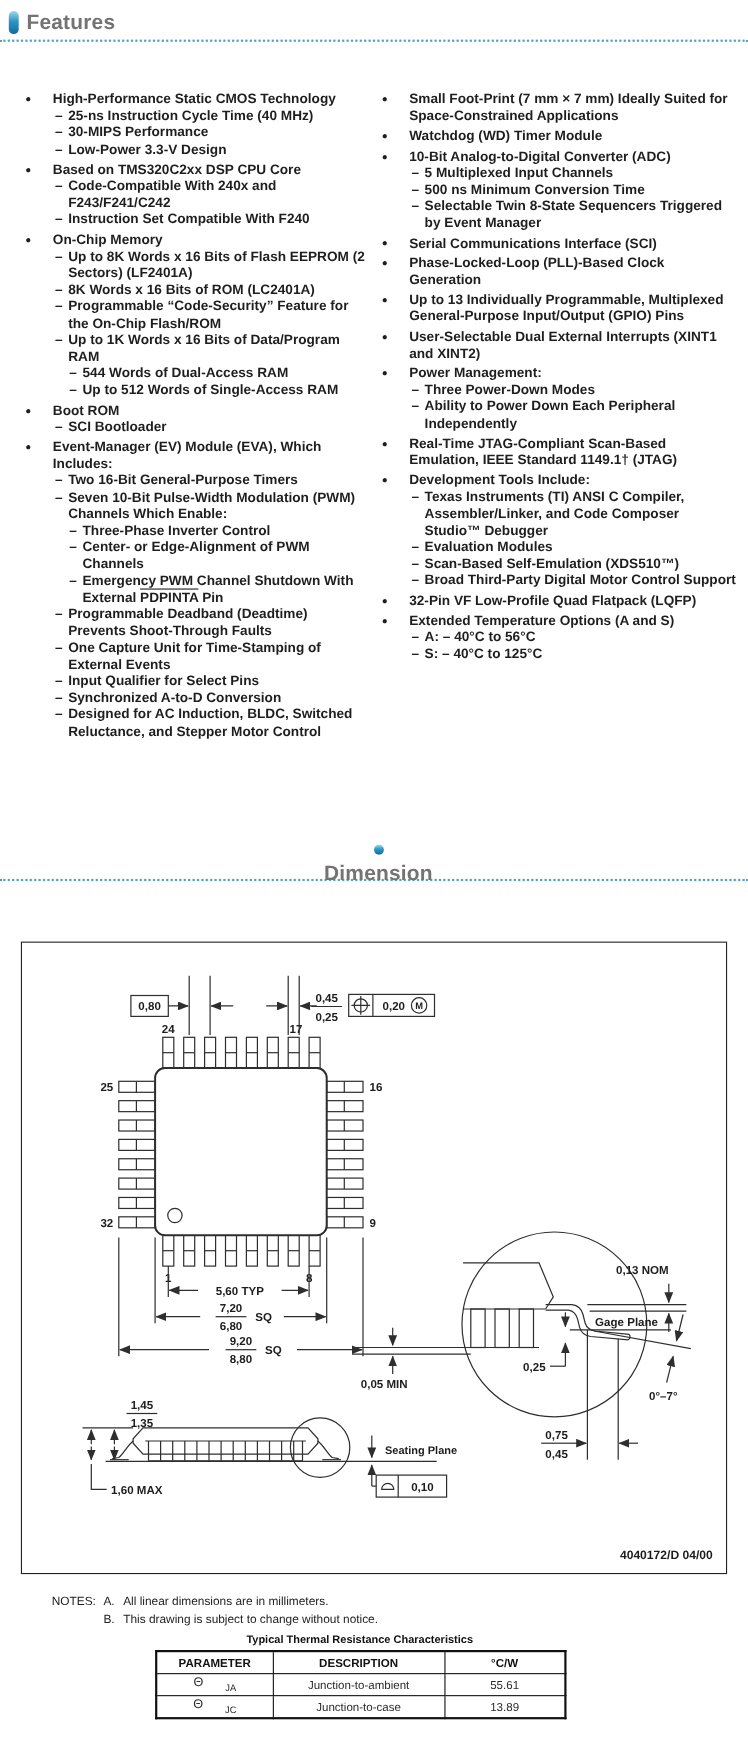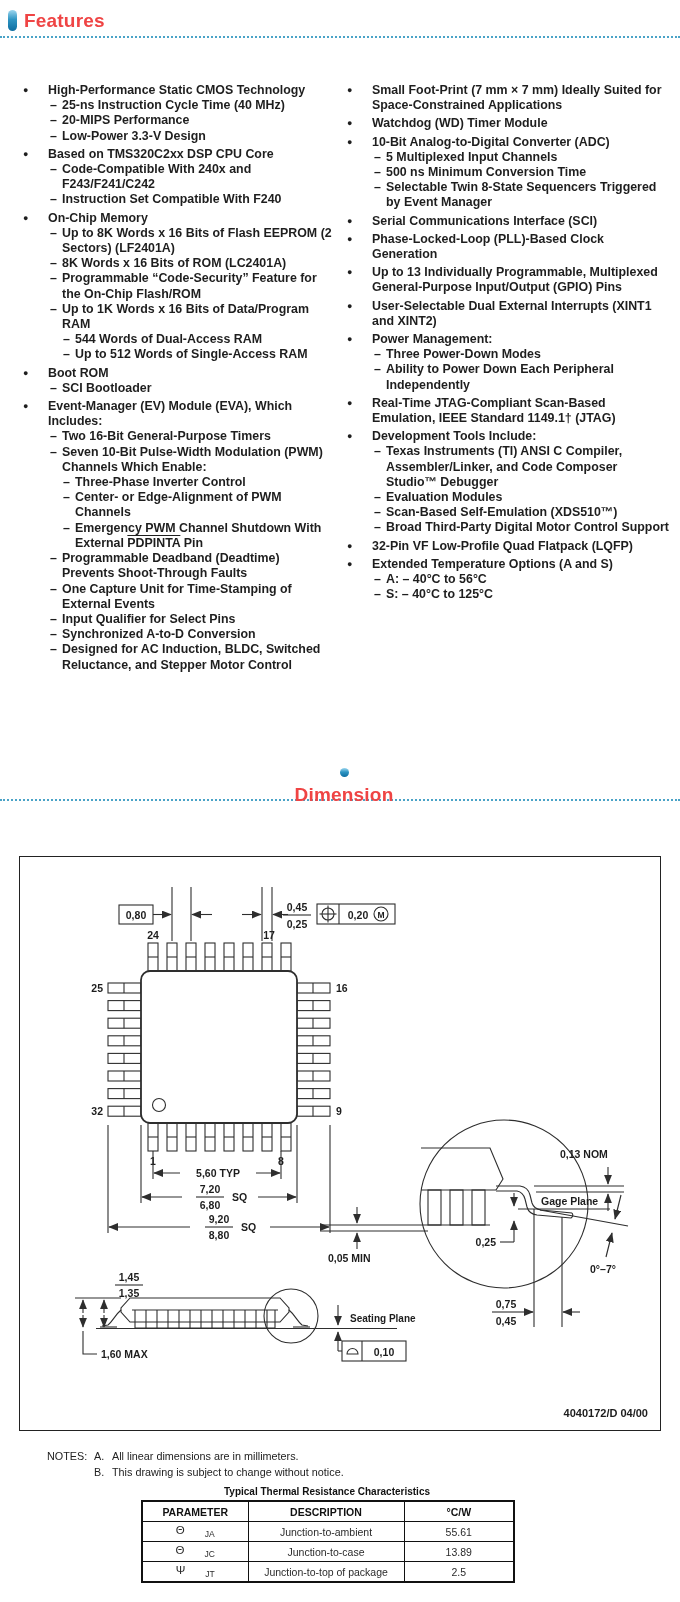--- a/index.html
+++ b/index.html
@@ -4,21 +4,21 @@
 <style>
   html,body{margin:0;padding:0;}
   body{width:680px;height:1602px;position:relative;background:#ffffff;
        font-family:"Liberation Sans",sans-serif;overflow:hidden;}
 
   
   .sec-head{position:absolute;left:0;width:672px;display:flex;align-items:center;
             gap:7px;padding-left:8px;border-bottom:2px dotted #4aa3c7;height:31px;}
   .pill{width:9px;height:21px;border-radius:4.5px;flex:0 0 9px;
         background:linear-gradient(180deg,#9ed7ef 0%,#2e95c3 45%,#0d6da0 100%);}
-  .sec-title{color:#ef4444;font-size:19px;font-weight:bold;letter-spacing:.2px;}
+  .sec-title{color:#737373;font-size:19px;font-weight:bold;letter-spacing:.2px;}
 
   
   .col{position:absolute;top:83px;font-size:12.4px;font-weight:bold;color:#1e1e1e;
        line-height:15.2px;}
   #col-left{left:23px;width:312px;}
   #col-right{left:347px;width:324px;}
   .fi{display:flex;align-items:flex-start;}
   .fi.l0{margin-top:3px;}
   .fi.l0:first-child{margin-top:0;}
   .fi.l0 .mk{flex:0 0 25px;font-size:9px;line-height:15.2px;}
@@ -68,21 +68,21 @@
   <div class="fi l0">
       <span class="mk">●</span>
       <span class="tx">High-Performance Static CMOS Technology</span>
     </div>
   <div class="fi l1">
       <span class="mk">–</span>
       <span class="tx">25-ns Instruction Cycle Time (40 MHz)</span>
     </div>
   <div class="fi l1">
       <span class="mk">–</span>
-      <span class="tx">20-MIPS Performance</span>
+      <span class="tx">30-MIPS Performance</span>
     </div>
   <div class="fi l1">
       <span class="mk">–</span>
       <span class="tx">Low-Power 3.3-V Design</span>
     </div>
   <div class="fi l0">
       <span class="mk">●</span>
       <span class="tx">Based on TMS320C2xx DSP CPU Core</span>
     </div>
   <div class="fi l1">
@@ -570,20 +570,15 @@
     <tr>
       <td class="sym"><span>Θ</span><sub>JA</sub></td>
       <td>Junction-to-ambient</td>
       <td>55.61</td>
     </tr>
     <tr>
       <td class="sym"><span>Θ</span><sub>JC</sub></td>
       <td>Junction-to-case</td>
       <td>13.89</td>
     </tr>
-    <tr>
-      <td class="sym"><span>Ψ</span><sub>JT</sub></td>
-      <td>Junction-to-top of package</td>
-      <td>2.5</td>
-    </tr>
   </tbody>
     </table>
 </div>
 
 </body></html>

